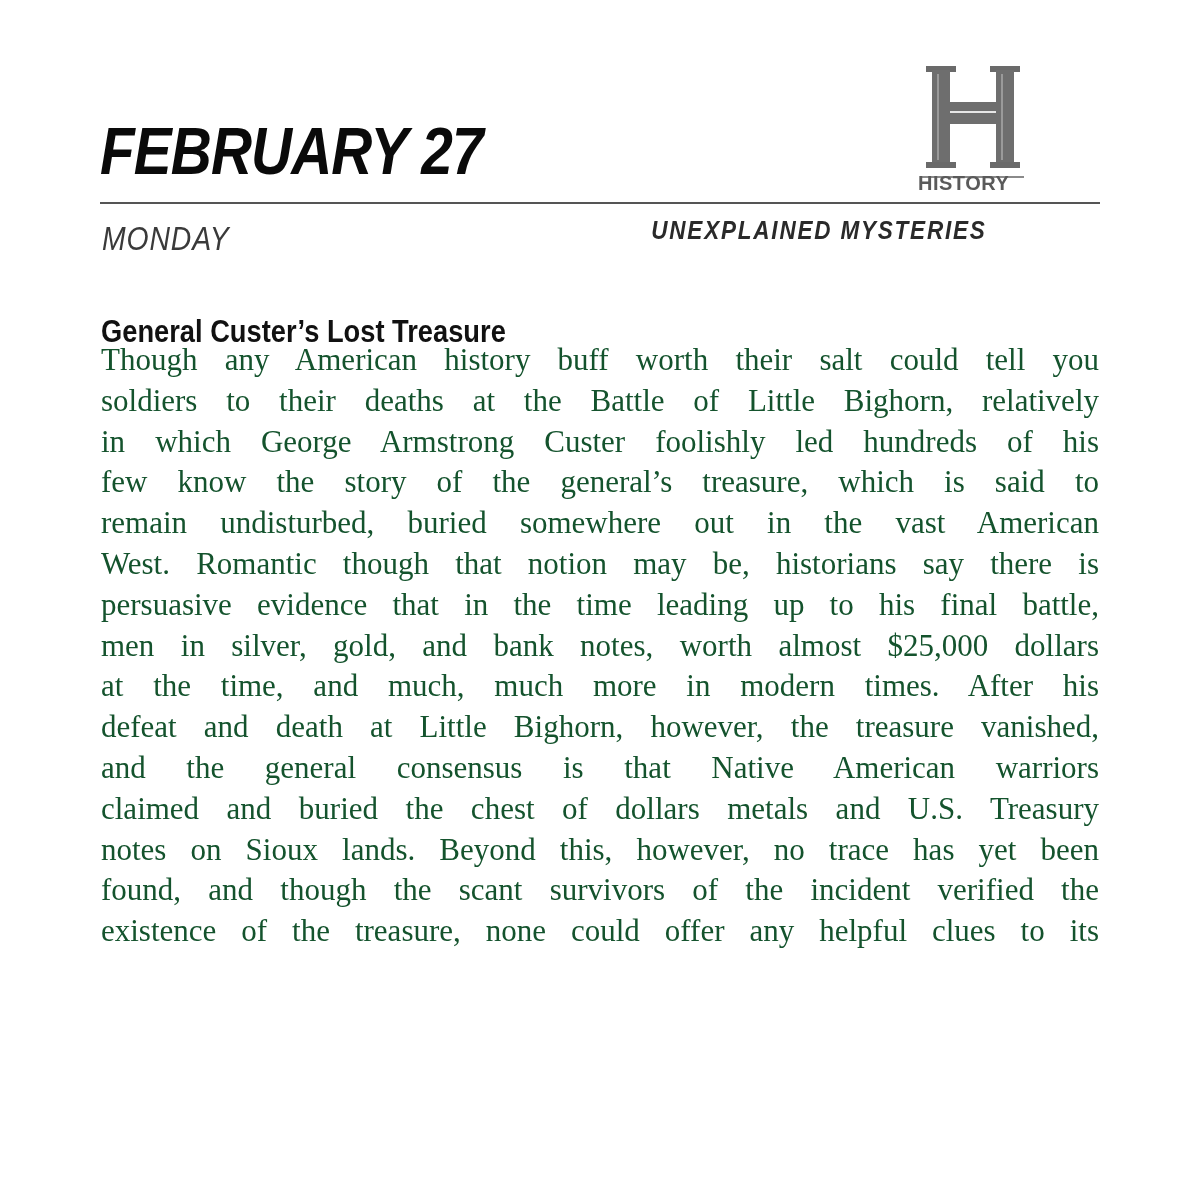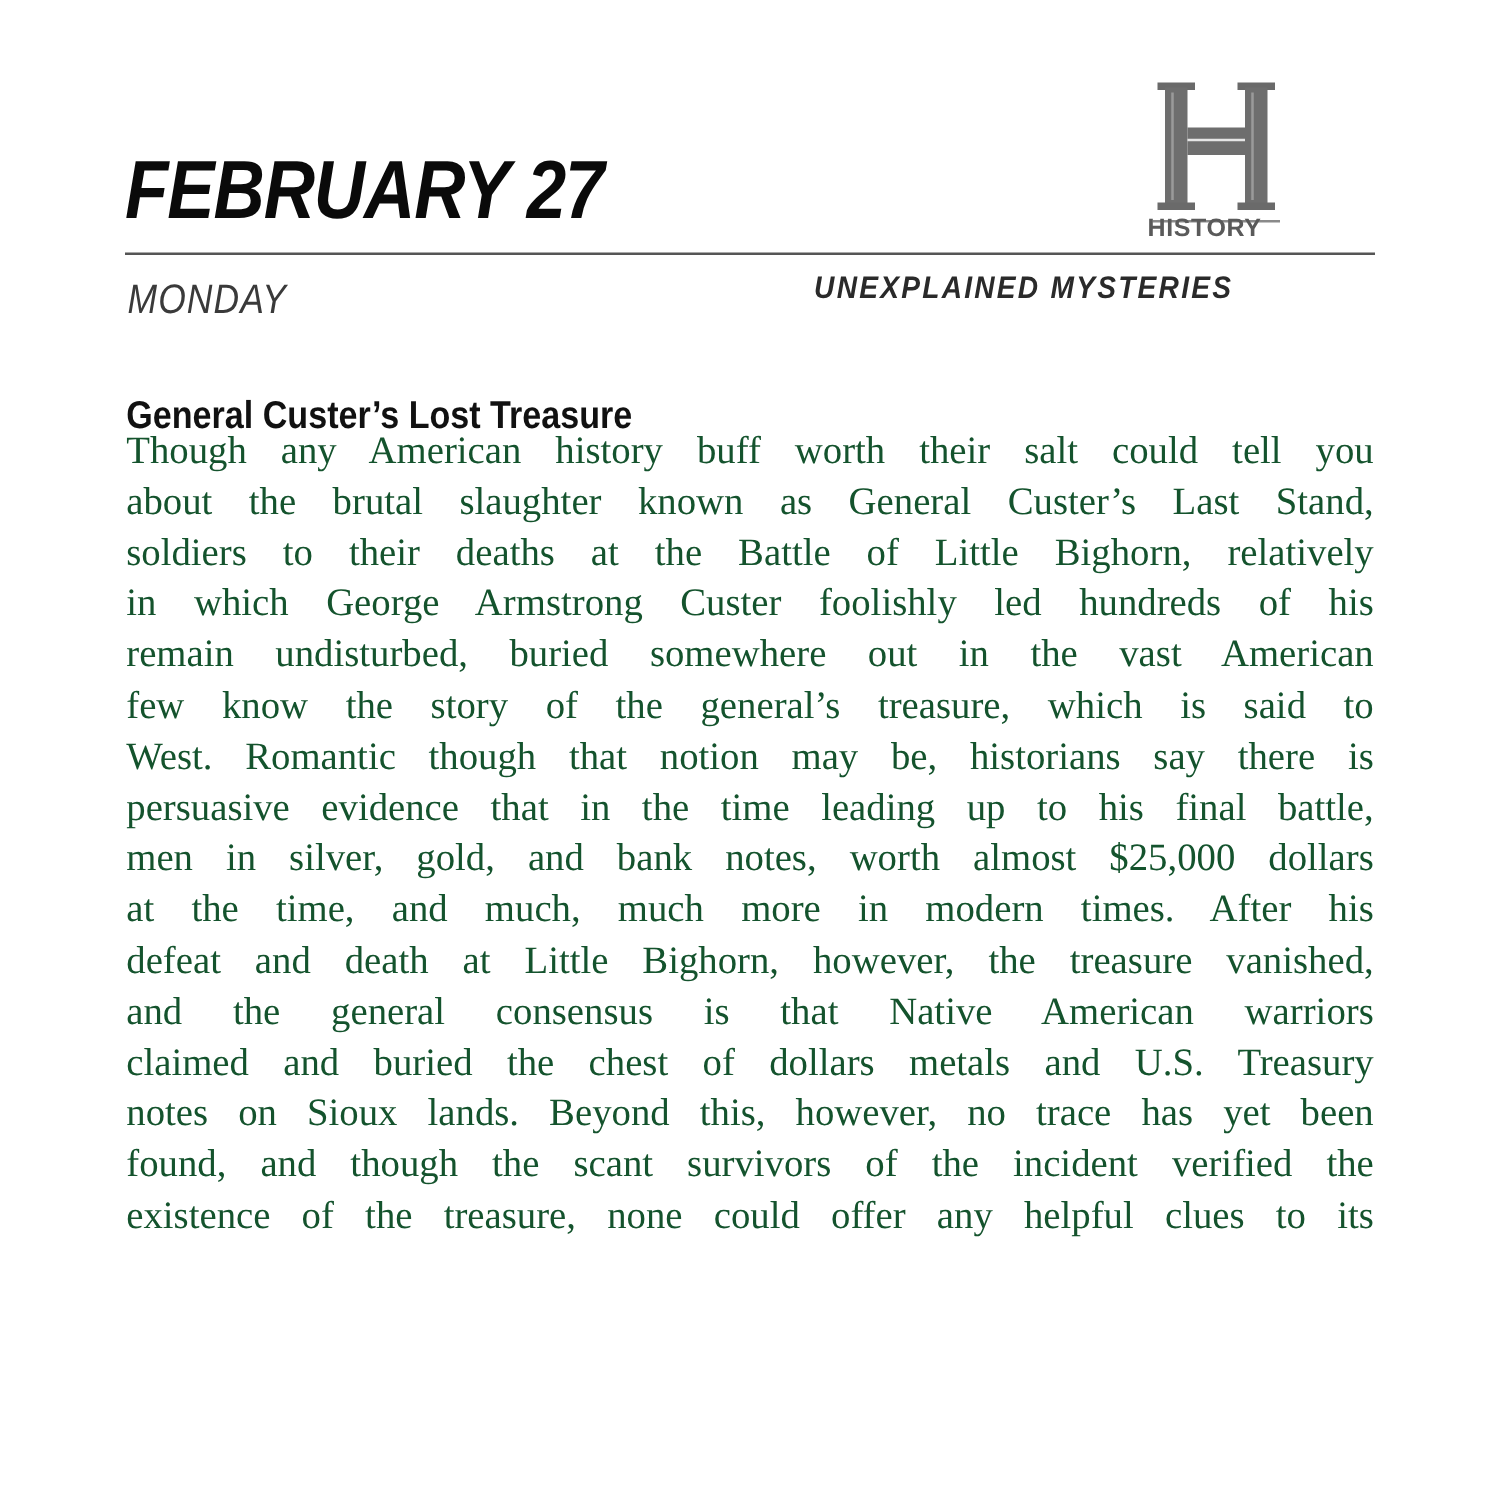--- a/index.html
+++ b/index.html
@@ -80,25 +80,24 @@
 
   <div class="rule"></div>
 
   <div class="weekday">MONDAY</div>
   <div class="series">UNEXPLAINED MYSTERIES</div>
 
   <div class="title">General Custer’s Lost Treasure</div>
 
   <div class="body">
     <div class="line">Though any American history buff worth their salt could tell you</div>
-    <div class="line">about the brutal slaughter known as General Custer’s Last Stand,</div>
     <div class="line">soldiers to their deaths at the Battle of Little Bighorn, relatively</div>
     <div class="line">in which George Armstrong Custer foolishly led hundreds of his</div>
+    <div class="line">few know the story of the general’s treasure, which is said to</div>
     <div class="line">remain undisturbed, buried somewhere out in the vast American</div>
-    <div class="line">few know the story of the general’s treasure, which is said to</div>
     <div class="line">West. Romantic though that notion may be, historians say there is</div>
     <div class="line">persuasive evidence that in the time leading up to his final battle,</div>
     <div class="line">men in silver, gold, and bank notes, worth almost $25,000 dollars</div>
     <div class="line">at the time, and much, much more in modern times. After his</div>
     <div class="line">defeat and death at Little Bighorn, however, the treasure vanished,</div>
     <div class="line">and the general consensus is that Native American warriors</div>
     <div class="line">claimed and buried the chest of dollars metals and U.S. Treasury</div>
     <div class="line">notes on Sioux lands. Beyond this, however, no trace has yet been</div>
     <div class="line">found, and though the scant survivors of the incident verified the</div>
     <div class="line">existence of the treasure, none could offer any helpful clues to its</div>

